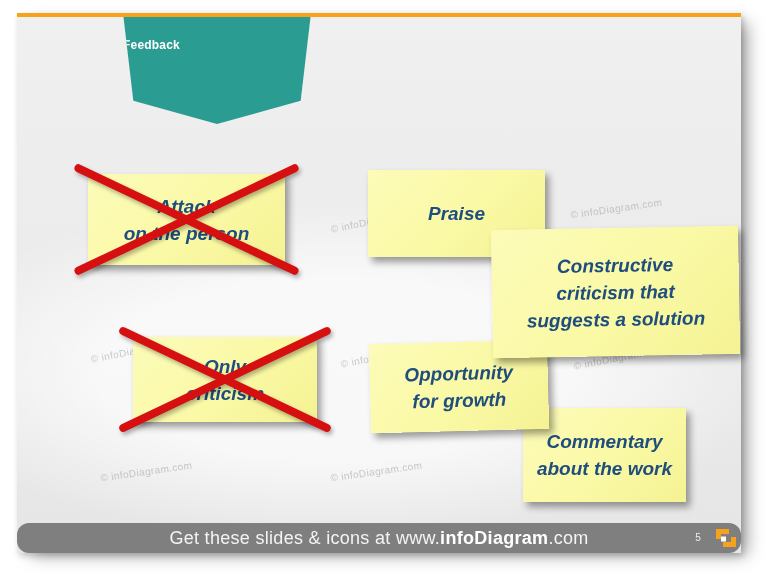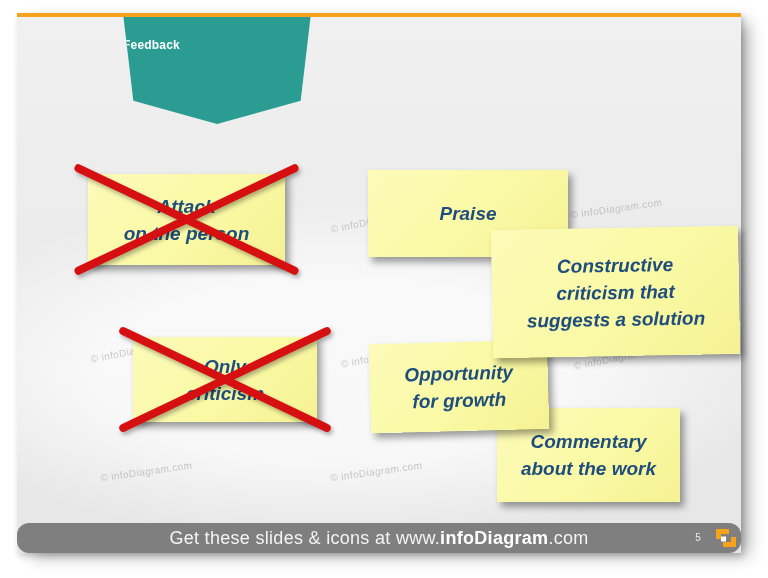--- a/index.html
+++ b/index.html
@@ -82,33 +82,33 @@
     </div>
     <div class="note" style="left:116px;top:324px;width:184px;height:85px">
       <div>Only</div>
       <div>criticism</div>
       <svg class="cross" viewBox="0 0 100 100" preserveAspectRatio="none">
         <line x1="2" y1="3" x2="98" y2="97"></line>
         <line x1="98" y1="3" x2="2" y2="97"></line>
       </svg>
     </div>
 
-    <div class="note" style="left:351px;top:157px;width:200px;height:87px">
+    <div class="note" style="left:351px;top:157px;width:177px;height:87px">
       <div>Praise</div>
     </div>
     <div class="note nz3" style="left:475px;top:215px;width:247px;height:128px;transform:rotate(-1deg)">
       <div>Constructive</div>
       <div>criticism that</div>
       <div>suggests a solution</div>
     </div>
     <div class="note nz2" style="left:353px;top:329px;width:178px;height:89px;transform:rotate(-1.5deg)">
       <div>Opportunity</div>
       <div>for growth</div>
     </div>
-    <div class="note" style="left:480px;top:395px;width:183px;height:94px">
+    <div class="note" style="left:506px;top:395px;width:163px;height:94px">
       <div>Commentary</div>
       <div>about the work</div>
     </div>
 
     <div class="footer">
       <div>
         <span>Get these slides &amp; icons at www.</span><b>infoDiagram</b><span>.com</span>
       </div>
       <span class="pnum">5</span>
       <svg class="logo" viewBox="0 0 26 26">

